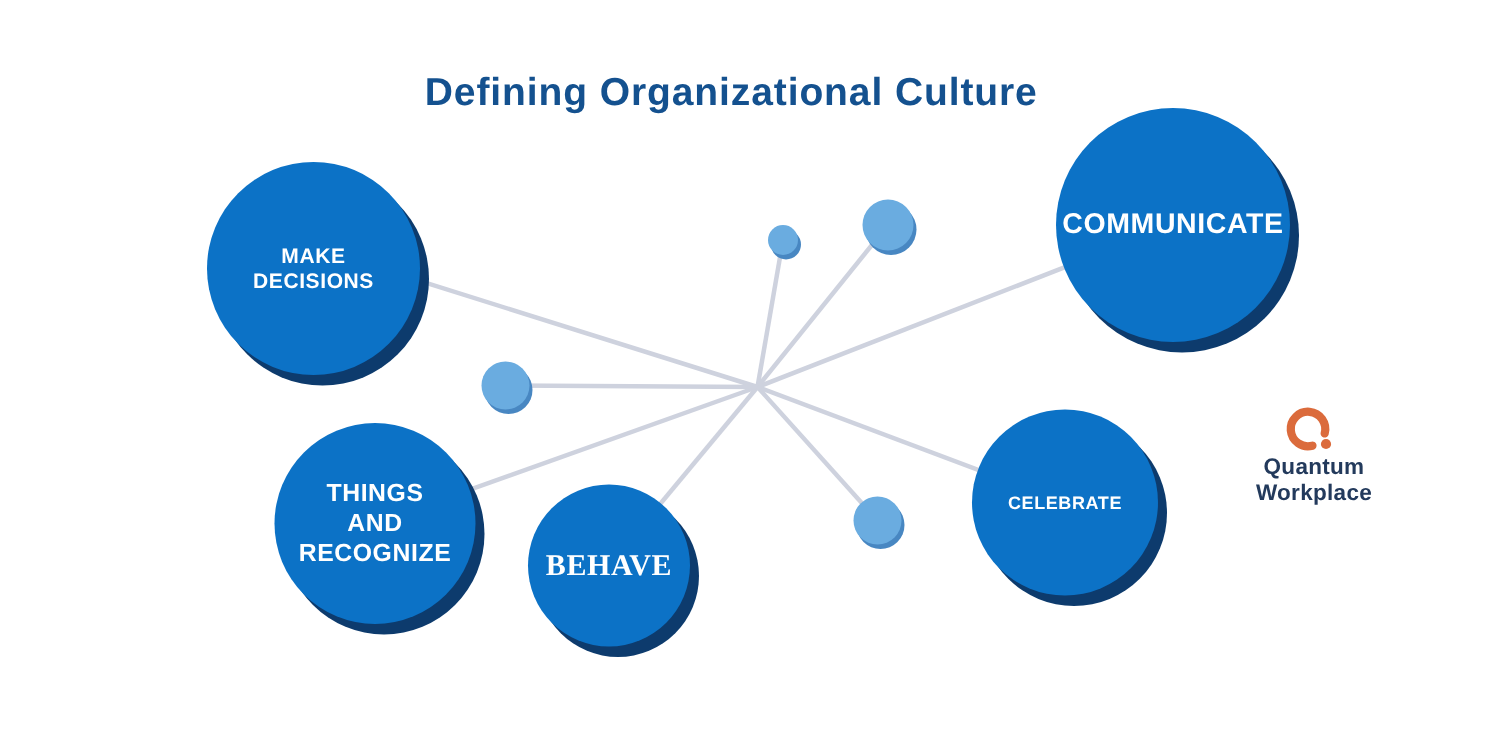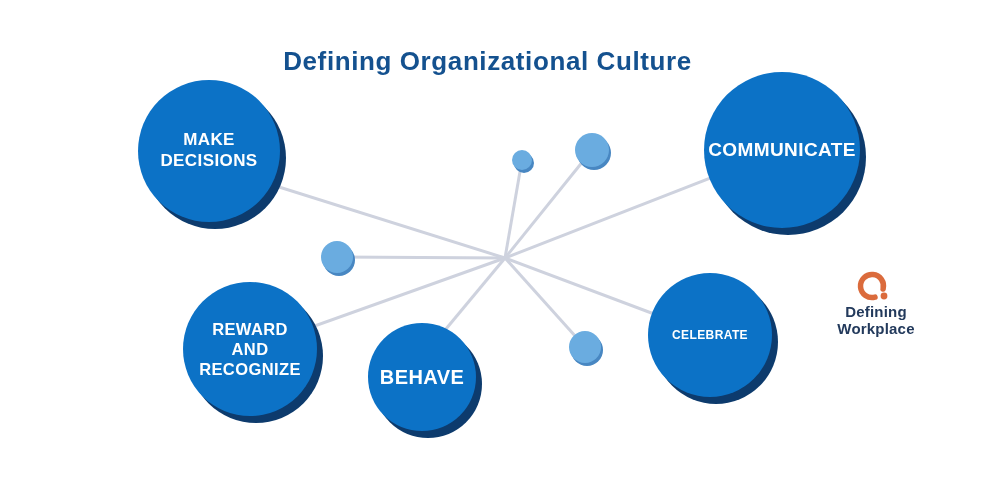--- a/index.html
+++ b/index.html
@@ -56,24 +56,24 @@
     box-shadow:7px 7px 0 var(--hub-shadow);
   }
   .dot{
     position:absolute;
     border-radius:50%;
     background:var(--dot);
     box-shadow:2px 3px 0 var(--dot-shadow);
   }
   
   .n-hub        {left:437px;top:190px;width:136px;height:136px;font-size:20px;padding:0 12px;box-sizing:border-box;}
-  .n-make       {left:138px;top:80px; width:142px;height:142px;font-size:17px;padding:0 14px;box-sizing:border-box;}
+  .n-make       {left:138px;top:108px; width:142px;height:142px;font-size:14px;padding:0 14px;box-sizing:border-box;}
   .n-comm       {left:704px;top:72px; width:156px;height:156px;font-size:19px;padding:0 8px; box-sizing:border-box;}
   .n-reward     {left:183px;top:282px;width:134px;height:134px;font-size:16.5px;padding:0 16px;box-sizing:border-box;}
-  .n-behave     {left:368px;top:323px;width:108px;height:108px;font-size:20px;}
+  .n-behave     {left:352px;top:323px;width:108px;height:108px;font-size:20px;font-family:Liberation Serif, serif;}
   .n-celebrate  {left:648px;top:273px;width:124px;height:124px;font-size:12px;}
   .d-small      {left:512px;top:150px;width:20px;height:20px;}
   .d-topright   {left:575px;top:133px;width:34px;height:34px;}
   .d-left       {left:321px;top:241px;width:32px;height:32px;}
   .d-bottom     {left:569px;top:331px;width:32px;height:32px;}
   
   .logo{position:absolute;left:826px;top:266px;width:100px;}
   .logo-mark{position:absolute;left:26px;top:4px;}
   .logo-text{
     position:absolute;top:38px;left:0;width:100px;
@@ -111,36 +111,36 @@
 
   <div class="node blue n-make">
     <span>MAKE DECISIONS</span>
   </div>
 
   <div class="node blue n-comm">
     <span>COMMUNICATE</span>
   </div>
 
   <div class="node blue n-reward">
-    <span>REWARD AND RECOGNIZE</span>
+    <span>THINGS AND RECOGNIZE</span>
   </div>
 
   <div class="node blue n-behave">
     <span>BEHAVE</span>
   </div>
 
   <div class="node blue n-celebrate">
     <span>CELEBRATE</span>
   </div>
 
 
   <div class="logo">
     <svg class="logo-mark" width="46" height="40" aria-hidden="true">
       <path d="M 22.98 27.11 A 11.5 11.5 0 1 1 31.11 18.98" fill="none" stroke="var(--logo-orange)" stroke-width="5.5" stroke-linecap="round"></path>
       <circle cx="32" cy="26" r="3.4" fill="var(--logo-orange)"></circle>
     </svg>
     <div class="logo-text">
-      <div>Defining</div>
+      <div>Quantum</div>
       <div>Workplace</div>
     </div>
   </div>
 
 </div>
 
 </body></html>

